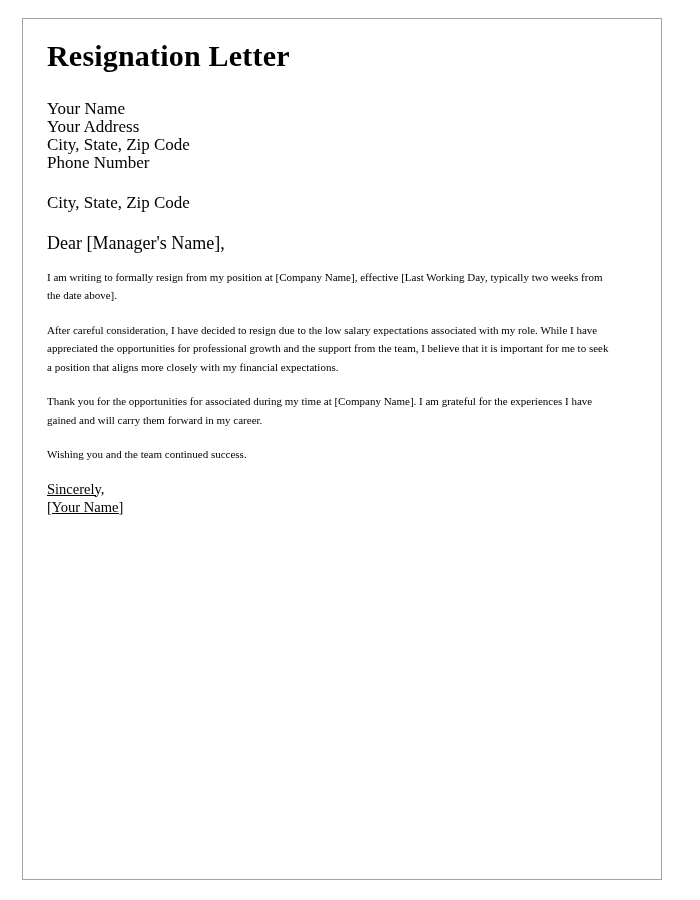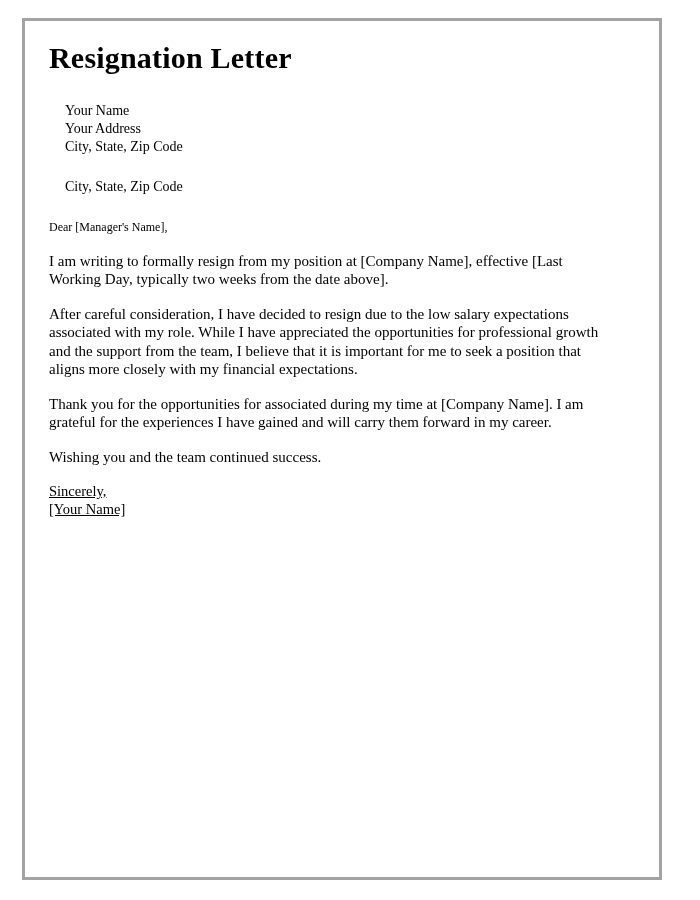--- a/index.html
+++ b/index.html
@@ -15,58 +15,58 @@
     color: #000000;
   }
 
   .page-frame {
     position: absolute;
     left: 22px;
     top: 18px;
     width: 640px;
     height: 862px;
     box-sizing: border-box;
-    border: 3px solid #a3a3a3;
+    border: 1px solid #a3a3a3;
     background: #ffffff;
   }
 
   .page-content {
     position: absolute;
     left: 24px;
     top: 20px;
     width: 566px;
   }
 
   .doc-title {
     font-family: "Liberation Serif", "DejaVu Serif", serif;
     font-size: 30px;
     font-weight: bold;
     line-height: 1.15;
     margin: 0 0 26px 0;
     letter-spacing: 0.2px;
   }
 
   .addr-block {
-    font-size: 14px;
+    font-size: 17px;
     line-height: 18px;
-    margin: 0 0 22px 16px;
+    margin: 0 0 22px 0;
   }
   .addr-block .addr-line {
     display: block;
     white-space: pre-wrap;
   }
 
   .salutation {
-    font-size: 12px;
+    font-size: 18px;
     line-height: 18px;
     margin: 0 0 16px 0;
   }
 
   .body-para {
-    font-size: 15px;
+    font-size: 11px;
     line-height: 18.5px;
     margin: 0 0 16px 0;
     text-align: left;
   }
 
   .closing-block {
     font-size: 14.5px;
     line-height: 18px;
     margin: 16px 0 0 0;
   }
@@ -80,20 +80,21 @@
 
 <div class="page-frame">
   <div class="page-content">
 
     <h1 class="doc-title">Resignation Letter</h1>
 
     <div class="addr-block">
       <span class="addr-line">Your Name</span>
       <span class="addr-line">Your Address</span>
       <span class="addr-line">City, State, Zip Code</span>
+      <span class="addr-line">Phone Number</span>
     </div>
 
     <div class="addr-block">
       <span class="addr-line">City, State, Zip Code</span>
     </div>
 
     <p class="salutation">Dear [Manager's Name],</p>
 
     <p class="body-para">I am writing to formally resign from my position at [Company Name], effective [Last Working Day, typically two weeks from the date above].</p>
 

